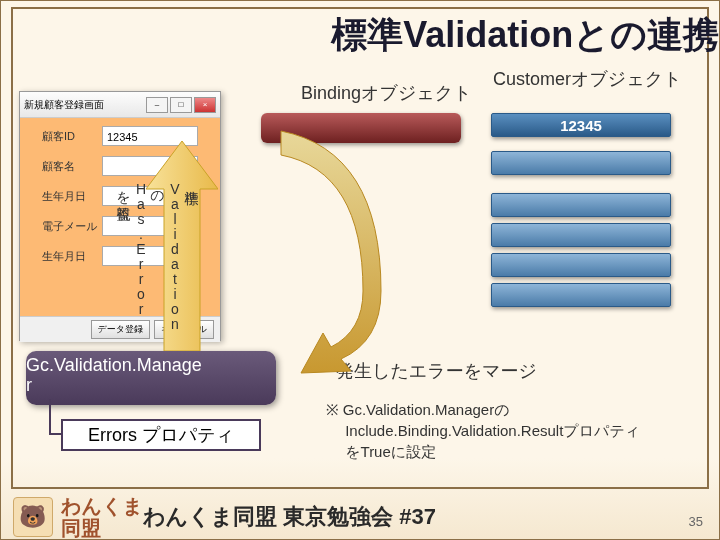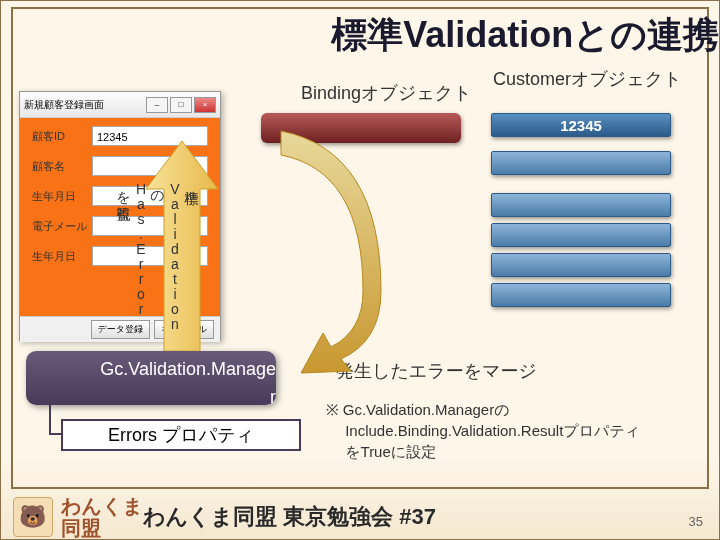--- a/index.html
+++ b/index.html
@@ -5,37 +5,37 @@
   * { margin: 0; padding: 0; box-sizing: border-box; }
   body { width: 720px; height: 540px; font-family: "Meiryo", sans-serif; background: #fff; }
   .slide { width: 720px; height: 540px; background: linear-gradient(#fdf6e9 0%, #fdf6e9 85%, #f5e8d0 100%); position: relative; border: 1px solid #8b6f47; }
   .inner-border { position: absolute; top: 6px; left: 10px; right: 10px; bottom: 50px; border: 2px solid #8b6f47; }
   .title { position: absolute; top: 10px; left: 15px; right: 0; text-align: right; font-size: 36px; font-weight: bold; color: #1a1a2e; }
   .dialog { position: absolute; top: 72px; left: 18px; width: 202px; height: 250px; background: #f0f0f0; border: 1px solid #999; box-shadow: 2px 2px 6px rgba(0,0,0,0.3); margin-top: 18px; }
   .dialog-titlebar { height: 26px; background: linear-gradient(#fdfdfd, #e8e8e8); border-bottom: 1px solid #ccc; display: flex; align-items: center; padding: 0 4px; font-size: 10px; }
   .dialog-titlebar .spacer { flex: 1; }
   .dialog-titlebar .btn { width: 22px; height: 16px; border: 1px solid #999; margin-left: 2px; font-size: 8px; text-align: center; line-height: 14px; background: #f5f5f5; }
   .dialog-titlebar .btn.close { background: linear-gradient(#e88,#c33); color: #fff; }
-  .dialog-body { padding: 8px 12px; background: #f97316; height: 198px; }
+  .dialog-body { padding: 8px 22px; background: #fdba74; height: 198px; }
   .form-row { display: flex; align-items: center; margin-bottom: 10px; font-size: 11px; }
   .form-row label { width: 60px; color: #333; }
   .form-row .field { flex: 1; height: 20px; border: 1px solid #aaa; background: #fff; padding: 0 4px; font-size: 11px; line-height: 20px; }
   .dialog-footer { height: 26px; background: #f0f0f0; display: flex; justify-content: flex-end; align-items: center; padding: 0 6px; gap: 4px; border-top: 1px solid #ccc; }
   .dialog-footer .dbtn { font-size: 9px; padding: 2px 6px; border: 1px solid #999; background: linear-gradient(#fff,#e0e0e0); }
   .arrow-vert { position: absolute; left: 145px; top: 140px; width: 72px; height: 210px; z-index: 5; }
   .arrow-vert svg { width: 100%; height: 100%; }
   .vert-label { position: absolute; left: 160px; top: 180px; width: 40px; height: 140px; z-index: 6; writing-mode: vertical-rl; text-orientation: upright; font-size: 14px; color: #333; letter-spacing: -1px; }
   .binding-label { position: absolute; top: 80px; left: 300px; font-size: 18px; color: #333; }
   .customer-label { position: absolute; top: 66px; left: 492px; font-size: 18px; color: #333; }
   .flow-bar { position: absolute; height: 30px; background: linear-gradient(#b85a5a, #6d2020); border-radius: 6px; box-shadow: 1px 2px 4px rgba(0,0,0,0.4); }
   .customer-box { position: absolute; height: 24px; background: linear-gradient(#8eb5d8, #4a7ba8); border: 1px solid #2a5a88; border-radius: 2px; box-shadow: 1px 2px 4px rgba(0,0,0,0.4); }
   .customer-box.first { background: linear-gradient(#5a8fc0, #2a5a88); text-align: center; color: #fff; font-size: 15px; line-height: 24px; font-weight: bold; }
   .curved-arrow { position: absolute; left: 250px; top: 110px; width: 180px; height: 290px; z-index: 2; }
-  .gc-manager { position: absolute; left: 25px; top: 350px; width: 250px; height: 54px; background: linear-gradient(#6a5a7a, #4a3a5a); border-radius: 10px; box-shadow: 2px 2px 6px rgba(0,0,0,0.4); color: #fff; text-align: right; font-size: 18px; padding-top: 4px; line-height: 28px; }
-  .errors-prop { position: absolute; left: 60px; top: 418px; width: 240px; height: 32px; background: #fff; border: 2px solid #4a3a5a; text-align: center; font-size: 18px; line-height: 28px; }
+  .gc-manager { position: absolute; left: 25px; top: 350px; width: 250px; height: 54px; background: linear-gradient(#6a5a7a, #4a3a5a); border-radius: 10px; box-shadow: 2px 2px 6px rgba(0,0,0,0.4); color: #fff; text-align: left; font-size: 18px; padding-top: 4px; line-height: 20px; }
+  .errors-prop { position: absolute; left: 60px; top: 418px; width: 200px; height: 32px; background: #fff; border: 2px solid #4a3a5a; text-align: center; font-size: 18px; line-height: 28px; }
   .tree-line-v { position: absolute; left: 48px; top: 398px; width: 2px; height: 36px; background: #4a3a5a; }
   .tree-line-h { position: absolute; left: 48px; top: 432px; width: 12px; height: 2px; background: #4a3a5a; }
   .merge-text { position: absolute; left: 335px; top: 358px; font-size: 18px; color: #333; }
   .note-text { position: absolute; left: 325px; top: 398px; font-size: 15px; color: #333; line-height: 1.4; }
   .footer { position: absolute; bottom: 0; left: 0; right: 0; height: 44px; display: flex; align-items: center; padding: 0 12px; }
   .logo { width: 40px; height: 40px; background: #f5deb3; border: 1px solid #cfa96a; border-radius: 4px; display: flex; align-items: center; justify-content: center; font-size: 22px; margin-right: 8px; }
   .brand { font-size: 20px; font-weight: bold; color: #a0522d; line-height: 1.1; }
   .session { font-size: 22px; font-weight: bold; color: #2a2a2a; }
   .pagenum { position: absolute; right: 16px; bottom: 10px; font-size: 13px; color: #666; }
 </style>

